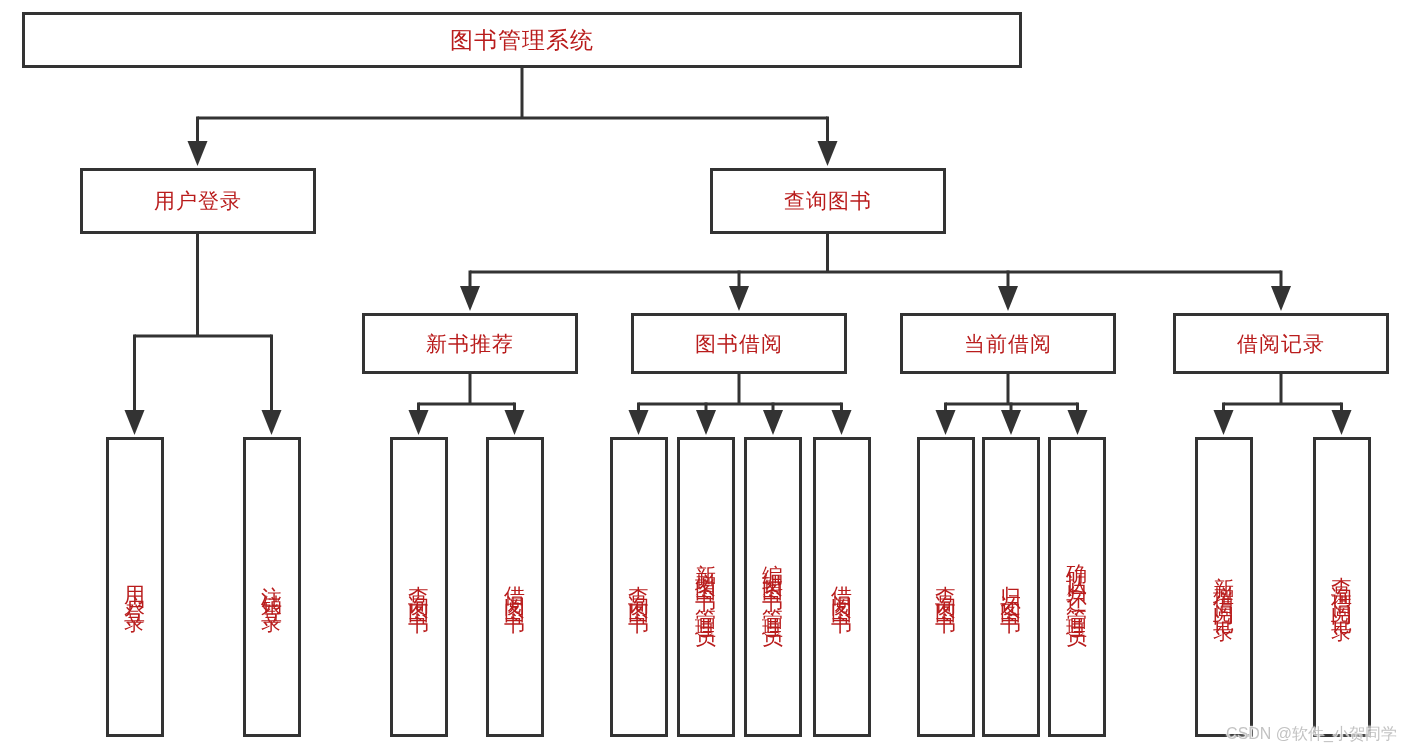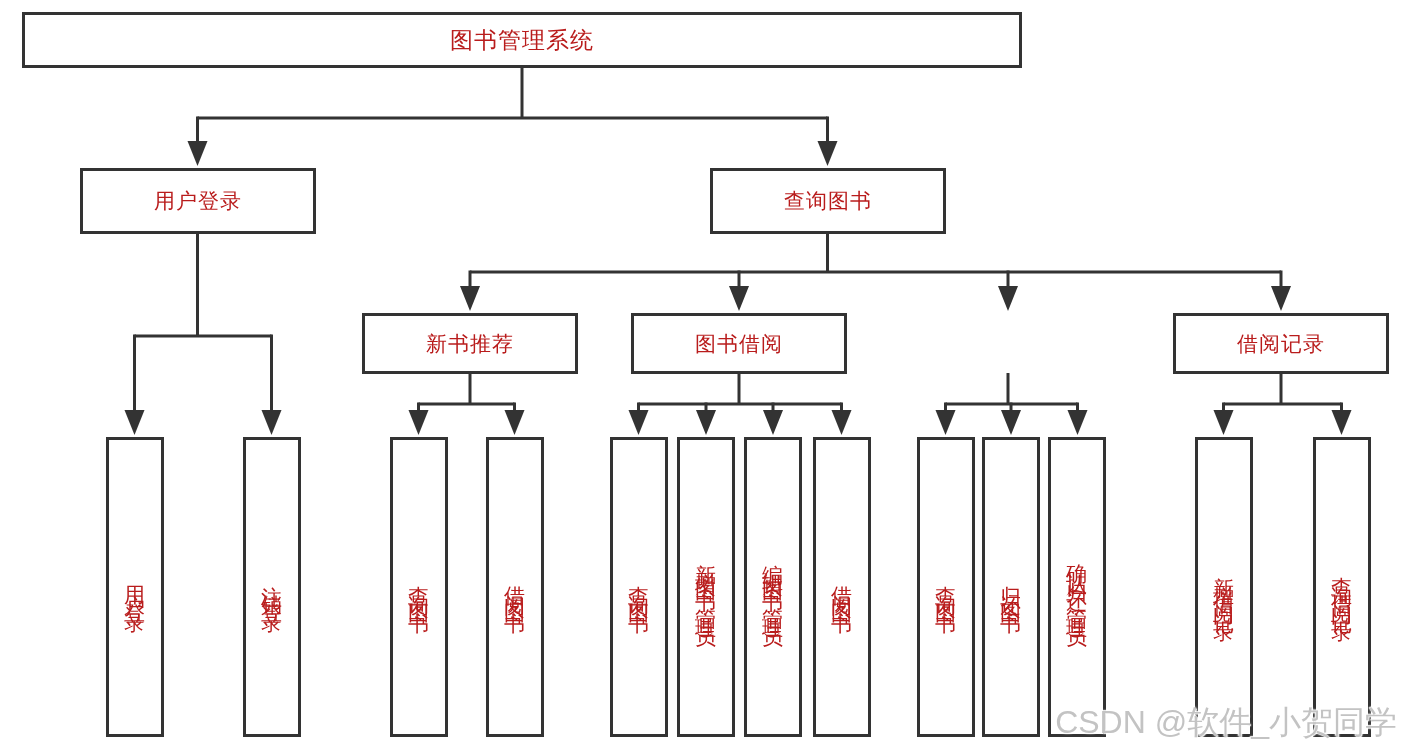--- a/index.html
+++ b/index.html
@@ -71,21 +71,21 @@
   .leaf.p9  { left: 917px;  }
   .leaf.p10 { left: 982px;  }
   .leaf.p11 { left: 1048px; }
   .leaf.p12 { left: 1195px; }
   .leaf.p13 { left: 1313px; }
   .watermark {
     position: absolute;
     right: 8px;
     bottom: 2px;
     z-index: 5;
-    font-size: 32px;
+    font-size: 16px;
     color: #c3c3c3;
     white-space: nowrap;
     text-shadow: 1px 1px 1px rgba(255,255,255,0.95), -1px -1px 1px rgba(255,255,255,0.95), 0 0 3px rgba(255,255,255,0.8);
   }
 </style>
 </head>
 <body>
 
 <div class="canvas">
 
@@ -165,20 +165,23 @@
   <div class="box l2 book">
     <span class="hlabel">查询图书</span>
   </div>
 
   <div class="box l3 nb">
     <span class="hlabel">新书推荐</span>
   </div>
   <div class="box l3 bb">
     <span class="hlabel">图书借阅</span>
   </div>
+  <div class="box l3 cb">
+    <span class="hlabel">当前借阅</span>
+  </div>
   <div class="box l3 br">
     <span class="hlabel">借阅记录</span>
   </div>
 
   <div class="box leaf p1">
     <span class="vlabel">用户登录</span>
   </div>
   <div class="box leaf p2">
     <span class="vlabel">注销登录</span>
   </div>

